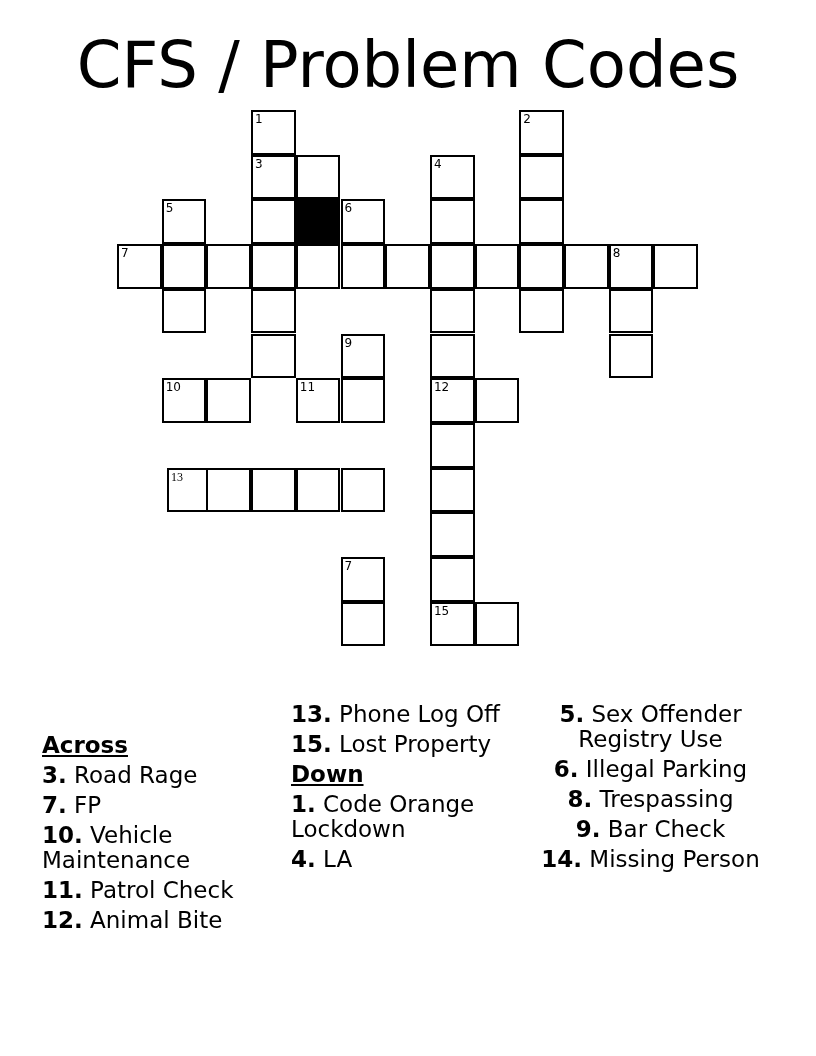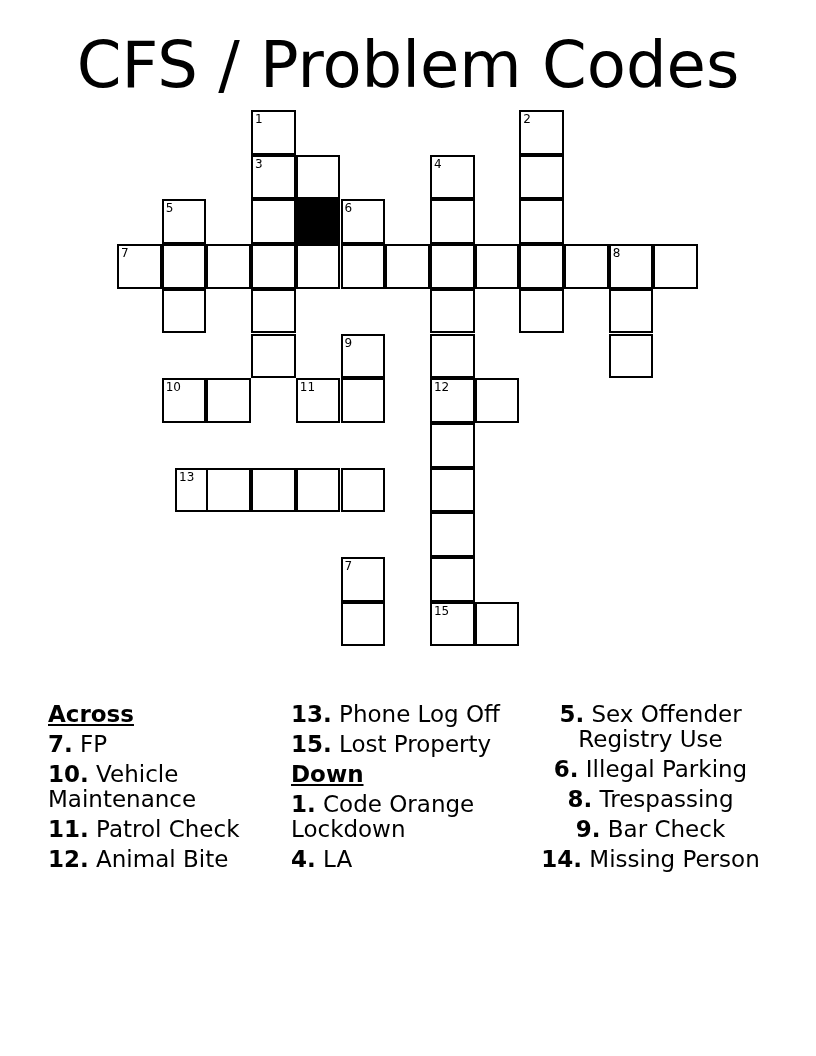--- a/index.html
+++ b/index.html
@@ -6,21 +6,21 @@
   body { width:816px; height:1056px; position:relative; overflow:hidden;
          font-family:"DejaVu Sans", sans-serif; color:#000; }
   .title { position:absolute; left:0; top:30px; width:816px; text-align:center;
            font-size:64px; line-height:70px; }
   .grid { position:absolute; left:118px; top:111px; width:626px; height:537px; }
   .cell { position:absolute; width:44.7px; height:44.7px; box-sizing:border-box;
           border:2.2px solid #000; background:#fff; margin-left:-1px; margin-top:-1px; }
   .cell.black { background:#000; }
   .num { position:absolute; left:2px; top:0px; font-size:12px; line-height:14px; }
   .clues { position:absolute; top:702px; font-size:23px; line-height:25px; }
-  .col1 { left:48px; width:230px; }
+  .col1 { left:42px; width:230px;margin-top:31px; }
   .col2 { left:291px; width:235px; }
   .col3 { left:533px; width:235px;text-align:center; }
   .heading { font-weight:bold; text-decoration:underline; margin-bottom:5px; }
   .clue { margin-bottom:5px; }
   .clue b { font-weight:bold; }
 </style>
 </head>
 <body>
 
 <div class="title">CFS / Problem Codes</div>
@@ -84,21 +84,21 @@
     <div class="cell" style="left: 89.4px; top: 268.2px;"></div>
     <div class="cell" style="left: 178.8px; top: 268.2px;">
       <span class="num">11</span>
     </div>
     <div class="cell" style="left: 223.5px; top: 268.2px;"></div>
     <div class="cell" style="left: 312.9px; top: 268.2px;">
       <span class="num">12</span>
     </div>
     <div class="cell" style="left: 357.6px; top: 268.2px;"></div>
     <div class="cell" style="left: 312.9px; top: 312.9px;"></div>
-    <div class="cell" style="left: 58px; top: 357.6px;">
+    <div class="cell" style="left: 50px; top: 357.6px; font-family: Liberation Serif, serif;">
       <span class="num">13</span>
     </div>
     <div class="cell" style="left: 89.4px; top: 357.6px;"></div>
     <div class="cell" style="left: 134.1px; top: 357.6px;"></div>
     <div class="cell" style="left: 178.8px; top: 357.6px;"></div>
     <div class="cell" style="left: 223.5px; top: 357.6px;"></div>
     <div class="cell" style="left: 312.9px; top: 357.6px;"></div>
     <div class="cell" style="left: 312.9px; top: 402.3px;"></div>
     <div class="cell" style="left: 223.5px; top: 447px;">
       <span class="num">7</span>
@@ -107,20 +107,21 @@
     <div class="cell" style="left: 223.5px; top: 491.7px;"></div>
     <div class="cell" style="left: 312.9px; top: 491.7px;">
       <span class="num">15</span>
     </div>
     <div class="cell" style="left: 357.6px; top: 491.7px;"></div>
   </div>
 
 <div class="clues col1">
   <div class="heading">Across</div>
   <div id="col1">
+      <div class="clue"><b>3.</b> <span>Road Rage</span></div>
       <div class="clue"><b>7.</b> <span>FP</span></div>
       <div class="clue"><b>10.</b> <span>Vehicle Maintenance</span></div>
       <div class="clue"><b>11.</b> <span>Patrol Check</span></div>
       <div class="clue"><b>12.</b> <span>Animal Bite</span></div>
     </div>
 </div>
 <div class="clues col2">
   <div id="col2a">
       <div class="clue"><b>13.</b> <span>Phone Log Off</span></div>
       <div class="clue"><b>15.</b> <span>Lost Property</span></div>

